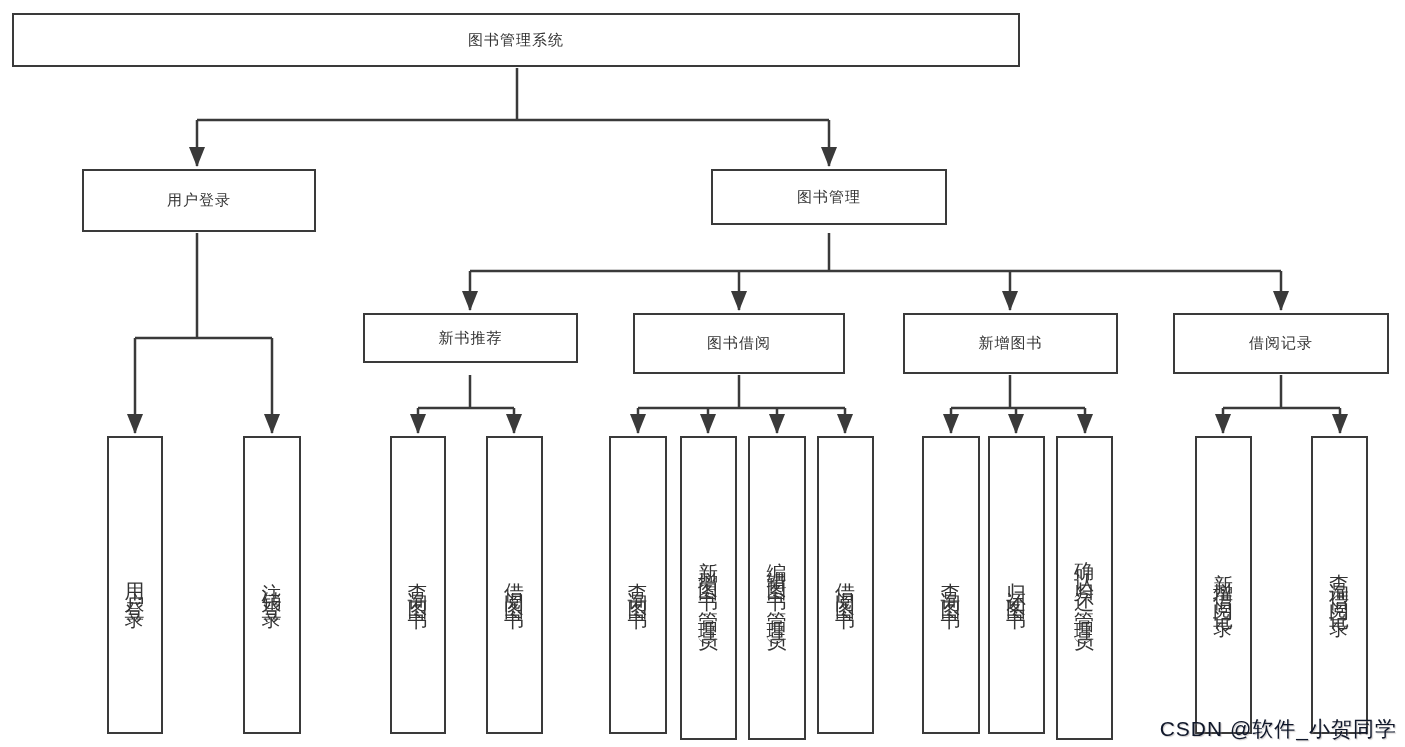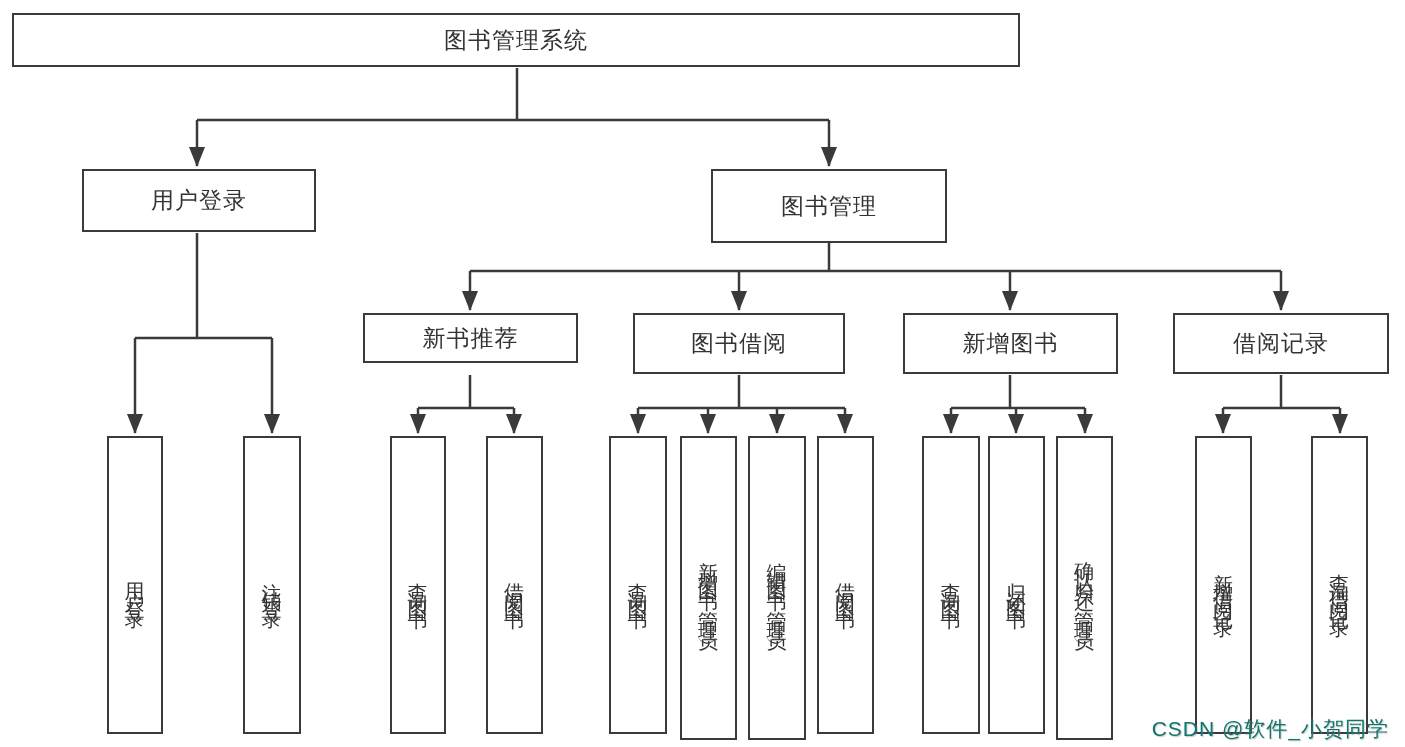--- a/index.html
+++ b/index.html
@@ -26,40 +26,40 @@
     box-sizing: border-box;
     border: 2.5px solid #3a3a3a;
     background: #ffffff;
     color: #333333;
     display: flex;
     align-items: center;
     justify-content: center;
     text-align: center;
   }
   .h-node {
-    font-size: 23px;
+    font-size: 15px;
     letter-spacing: 1px;
   }
   .v-node {
     font-size: 20px;
     writing-mode: vertical-rl;
     text-orientation: mixed;
     letter-spacing: 9px;
     line-height: 1;
   }
   .v-node.tall {
     letter-spacing: 10px;
     padding-top: 6px;
   }
   .watermark {
     position: absolute;
-    right: 16px;
+    right: 8px;
     bottom: 4px;
     font-size: 21px;
-    color: #0f766e;
+    color: #0f172a;
     text-shadow: 1px 1px 1px rgba(140,130,130,0.45);
     letter-spacing: 1px;
     white-space: nowrap;
   }
 </style>
 </head>
 <body>
 
 <div class="stage">
 
@@ -95,21 +95,21 @@
     <path class="wire" d="M951,408 V433" marker-end="url(#arrow)"></path>
     <path class="wire" d="M1016,408 V433" marker-end="url(#arrow)"></path>
     <path class="wire" d="M1085,408 V433" marker-end="url(#arrow)"></path>
     <path class="wire" d="M1223,408 V433" marker-end="url(#arrow)"></path>
     <path class="wire" d="M1340,408 V433" marker-end="url(#arrow)"></path>
   </svg>
 
   <div class="node h-node" style="left:12px; top:13px; width:1008px; height:54px;">图书管理系统</div>
 
   <div class="node h-node" style="left:82px; top:169px; width:234px; height:63px;">用户登录</div>
-  <div class="node h-node" style="left:711px; top:169px; width:236px; height:74px;">图书管理</div>
+  <div class="node h-node" style="left:711px; top:169px; width:236px; height:56px;">图书管理</div>
 
   <div class="node h-node" style="left:363px; top:313px; width:215px; height:50px;">新书推荐</div>
   <div class="node h-node" style="left:633px; top:313px; width:212px; height:61px;">图书借阅</div>
   <div class="node h-node" style="left:903px; top:313px; width:215px; height:61px;">新增图书</div>
   <div class="node h-node" style="left:1173px; top:313px; width:216px; height:61px;">借阅记录</div>
 
   <div class="node v-node" style="left:107px; top:436px; width:56px; height:298px;">用户登录</div>
   <div class="node v-node" style="left:243px; top:436px; width:58px; height:298px;">注销登录</div>
 
   <div class="node v-node" style="left:390px; top:436px; width:56px; height:298px;">查询图书</div>

